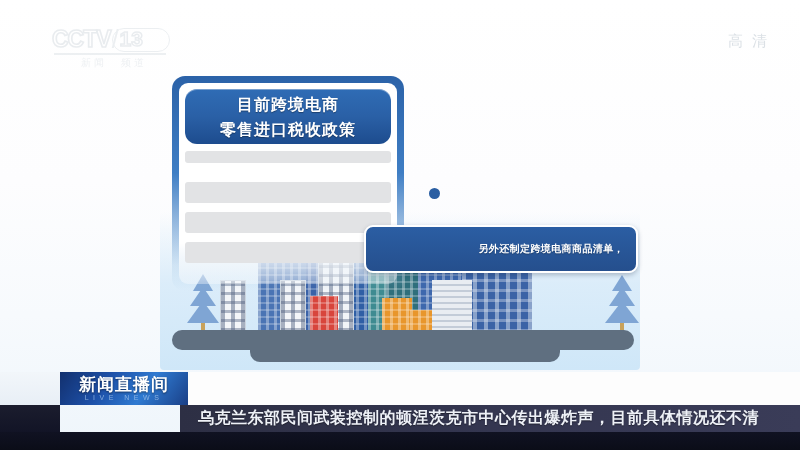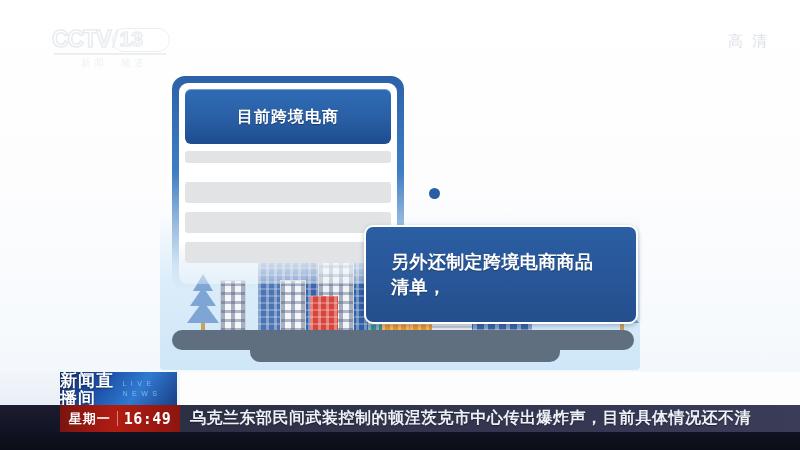--- a/index.html
+++ b/index.html
@@ -34,41 +34,41 @@
     background:linear-gradient(180deg,rgba(223,238,250,0) 0%,rgba(214,234,249,.85) 45%,rgba(205,230,248,.95) 100%);
     border-radius:4px;}
 
   
   #doc-panel{position:absolute;left:172px;top:14px;width:232px;height:215px;
     background:linear-gradient(180deg,#2b62a8 0%,#3f7ec4 45%,rgba(150,190,225,.25) 88%,rgba(255,255,255,0) 100%);
     border-radius:13px;padding:7px;box-sizing:border-box;}
   #doc-inner{position:relative;width:100%;height:100%;border-radius:9px;
     background:linear-gradient(180deg,#ffffff 0%,#ffffff 80%,rgba(255,255,255,.35) 100%);
     padding:6px;box-sizing:border-box;overflow:hidden;}
-  #doc-title{height:55px;border-radius:6px;margin:0 0 7px 0;
+  #doc-title{height:55px;border-radius:12px;margin:0 0 7px 0;
     background:linear-gradient(180deg,#2f6cb5 0%,#2a60a6 50%,#1d4c8e 100%);
     display:flex;flex-direction:column;align-items:center;justify-content:center;
     box-shadow:inset 0 1px 0 rgba(255,255,255,.35);}
   #doc-title span{color:#fff;font-size:16px;font-weight:bold;line-height:25px;letter-spacing:1px;
     font-family:"DejaVu Sans","Liberation Sans",sans-serif;text-shadow:0 1px 1px rgba(0,0,0,.35);}
   .doc-line{background:#e2e3e5;border-radius:3px;margin:0 0 9px 0;}
   .doc-line.l1{height:12px;width:100%;}
   .doc-line.l2{height:21px;width:100%;margin-top:19px;}
   .doc-line.l3{height:21px;width:100%;}
   .doc-line.l4{height:21px;width:100%;}
   #doc-dot{position:absolute;right:-36px;top:112px;width:11px;height:11px;border-radius:50%;
     background:#2a5ea2;box-shadow:0 0 0 1px rgba(255,255,255,.6);}
 
   
   #callout{position:absolute;left:364px;top:163px;width:274px;
     background:linear-gradient(180deg,#2b5ea3 0%,#254f8d 100%);
     border:2px solid #ffffff;border-radius:9px;padding:9px 12px 10px 12px;box-sizing:border-box;
     box-shadow:0 2px 5px rgba(20,40,70,.28);}
-  #callout p{margin:13px;color:#fff;font-size:18px;font-weight:bold;line-height:25px;letter-spacing:.4px;
-    font-family:"DejaVu Sans","Liberation Sans",sans-serif;text-shadow:0 1px 1px rgba(0,0,0,.3);}
+  #callout p{margin:0;color:#fff;font-size:10px;font-weight:bold;line-height:25px;letter-spacing:.4px;
+    font-family:"DejaVu Sans","Liberation Sans",sans-serif;text-shadow:0 1px 1px rgba(0,0,0,.3);text-align:right;}
 
   
   #city{position:absolute;left:0;top:0;width:800px;height:310px;}
   .bld{position:absolute;bottom:40px;}
   .win-grid{position:absolute;left:0;top:0;width:100%;height:100%;
     background-image:
       repeating-linear-gradient(90deg,rgba(255,255,255,.42) 0 3px,rgba(255,255,255,0) 3px 8px),
       repeating-linear-gradient(0deg,rgba(255,255,255,.30) 0 2px,rgba(255,255,255,0) 2px 7px);
     opacity:.8;}
   .win-grid.sparse{
@@ -85,42 +85,42 @@
   #ground2{position:absolute;left:250px;bottom:10px;width:310px;height:14px;
     background:#5f6f80;border-radius:0 0 10px 10px;}
 
   .tree{position:absolute;bottom:40px;}
   .tree .trunk{position:absolute;left:50%;bottom:0;width:4px;height:9px;margin-left:-2px;background:#c9a25a;}
   .tree .lyr{position:absolute;left:50%;width:0;height:0;border-left:solid transparent;
     border-right:solid transparent;border-bottom:solid #7fa5d4;}
 
   
   #lower-third{position:absolute;left:0;bottom:0;width:800px;height:78px;}
-  #lt-logo{position:absolute;left:60px;top:0px;width:117px;height:33px;
+  #lt-logo{position:absolute;left:60px;top:0px;width:128px;height:33px;
     background:linear-gradient(125deg,#12306e 0%,#1d50a8 35%,#2f7ad1 65%,#1a3f86 100%);
-    display:flex;flex-direction:row;align-items:center;justify-content:center;overflow:hidden;}
+    display:flex;flex-direction:column;align-items:center;justify-content:center;overflow:hidden;}
   #lt-logo .lt-cn{color:#fff;font-size:17px;font-weight:bold;letter-spacing:1px;line-height:18px;
     font-family:"DejaVu Sans","Liberation Sans",sans-serif;text-shadow:0 1px 2px rgba(0,0,0,.5);}
   #lt-logo .lt-en{color:#9fc2e8;font-size:7px;letter-spacing:4.5px;line-height:10px;
     font-family:"Liberation Sans",sans-serif;opacity:.8;}
   #lt-time{position:absolute;left:60px;top:33px;width:120px;height:27px;
     background:linear-gradient(90deg,#7a1410 0%,#b11c12 45%,#8d1610 100%);
     display:flex;align-items:center;justify-content:center;gap:6px;}
   #lt-time .day{color:#fff;font-size:13px;font-weight:bold;letter-spacing:1px;
     font-family:"DejaVu Sans","Liberation Sans",sans-serif;}
   #lt-time .sep{width:1px;height:15px;background:rgba(255,255,255,.45);}
   #lt-time .clock{color:#fff;font-size:15px;font-weight:bold;letter-spacing:.5px;
     font-family:"DejaVu Sans Mono","Liberation Mono",monospace;}
 
   #lt-white{position:absolute;left:180px;top:0px;width:620px;height:33px;background:#fdfdfd;}
   #lt-ticker{position:absolute;left:180px;top:33px;width:620px;height:27px;
     background:linear-gradient(90deg,#2d2f44 0%,#343650 50%,#3a3c58 100%);
     display:flex;align-items:center;overflow:hidden;}
   #lt-ticker span{color:#eef1f7;font-size:16px;font-weight:bold;white-space:nowrap;letter-spacing:.5px;
-    padding-left:10px;font-family:Liberation Sans, sans-serif;
+    padding-left:18px;font-family:Liberation Sans, sans-serif;
     text-shadow:0 1px 1px rgba(0,0,0,.4);}
   #lt-bottomfill{position:absolute;left:0;top:60px;width:800px;height:18px;
     background:linear-gradient(180deg,#101222 0%,#0b0d18 100%);}
   #lt-leftfill{position:absolute;left:0;top:0;width:60px;height:60px;
     background:linear-gradient(180deg,#f2f6fa 0%,#e8eff6 55%,#1b1d2e 55%,#121426 100%);}
 </style>
 </head>
 <body>
 
 <div id="screen">
@@ -211,20 +211,21 @@
       </div>
 
       <div id="ground"></div>
       <div id="ground2"></div>
     </div>
 
     <div id="doc-panel">
       <div id="doc-inner">
         <div id="doc-title">
           <span>目前跨境电商</span>
+          <span>零售进口税收政策</span>
         </div>
         <div class="doc-line l1"></div>
         <div class="doc-line l2"></div>
         <div class="doc-line l3"></div>
         <div class="doc-line l4"></div>
       </div>
       <div id="doc-dot"></div>
     </div>
 
     <div id="callout">
@@ -234,25 +235,20 @@
 
   <div id="lower-third">
     <div id="lt-white"></div>
     <div id="lt-leftfill"></div>
 
     <div id="lt-logo">
       <div class="lt-cn">新闻直播间</div>
       <div class="lt-en">LIVE NEWS</div>
     </div>
 
-    <div id="lt-time">
-      <span class="day">星期一</span>
-      <span class="sep"></span>
-      <span class="clock">16:49</span>
-    </div>
 
     <div id="lt-ticker">
       <span>乌克兰东部民间武装控制的顿涅茨克市中心传出爆炸声，目前具体情况还不清</span>
     </div>
 
     <div id="lt-bottomfill"></div>
   </div>
 
 </div>
 

